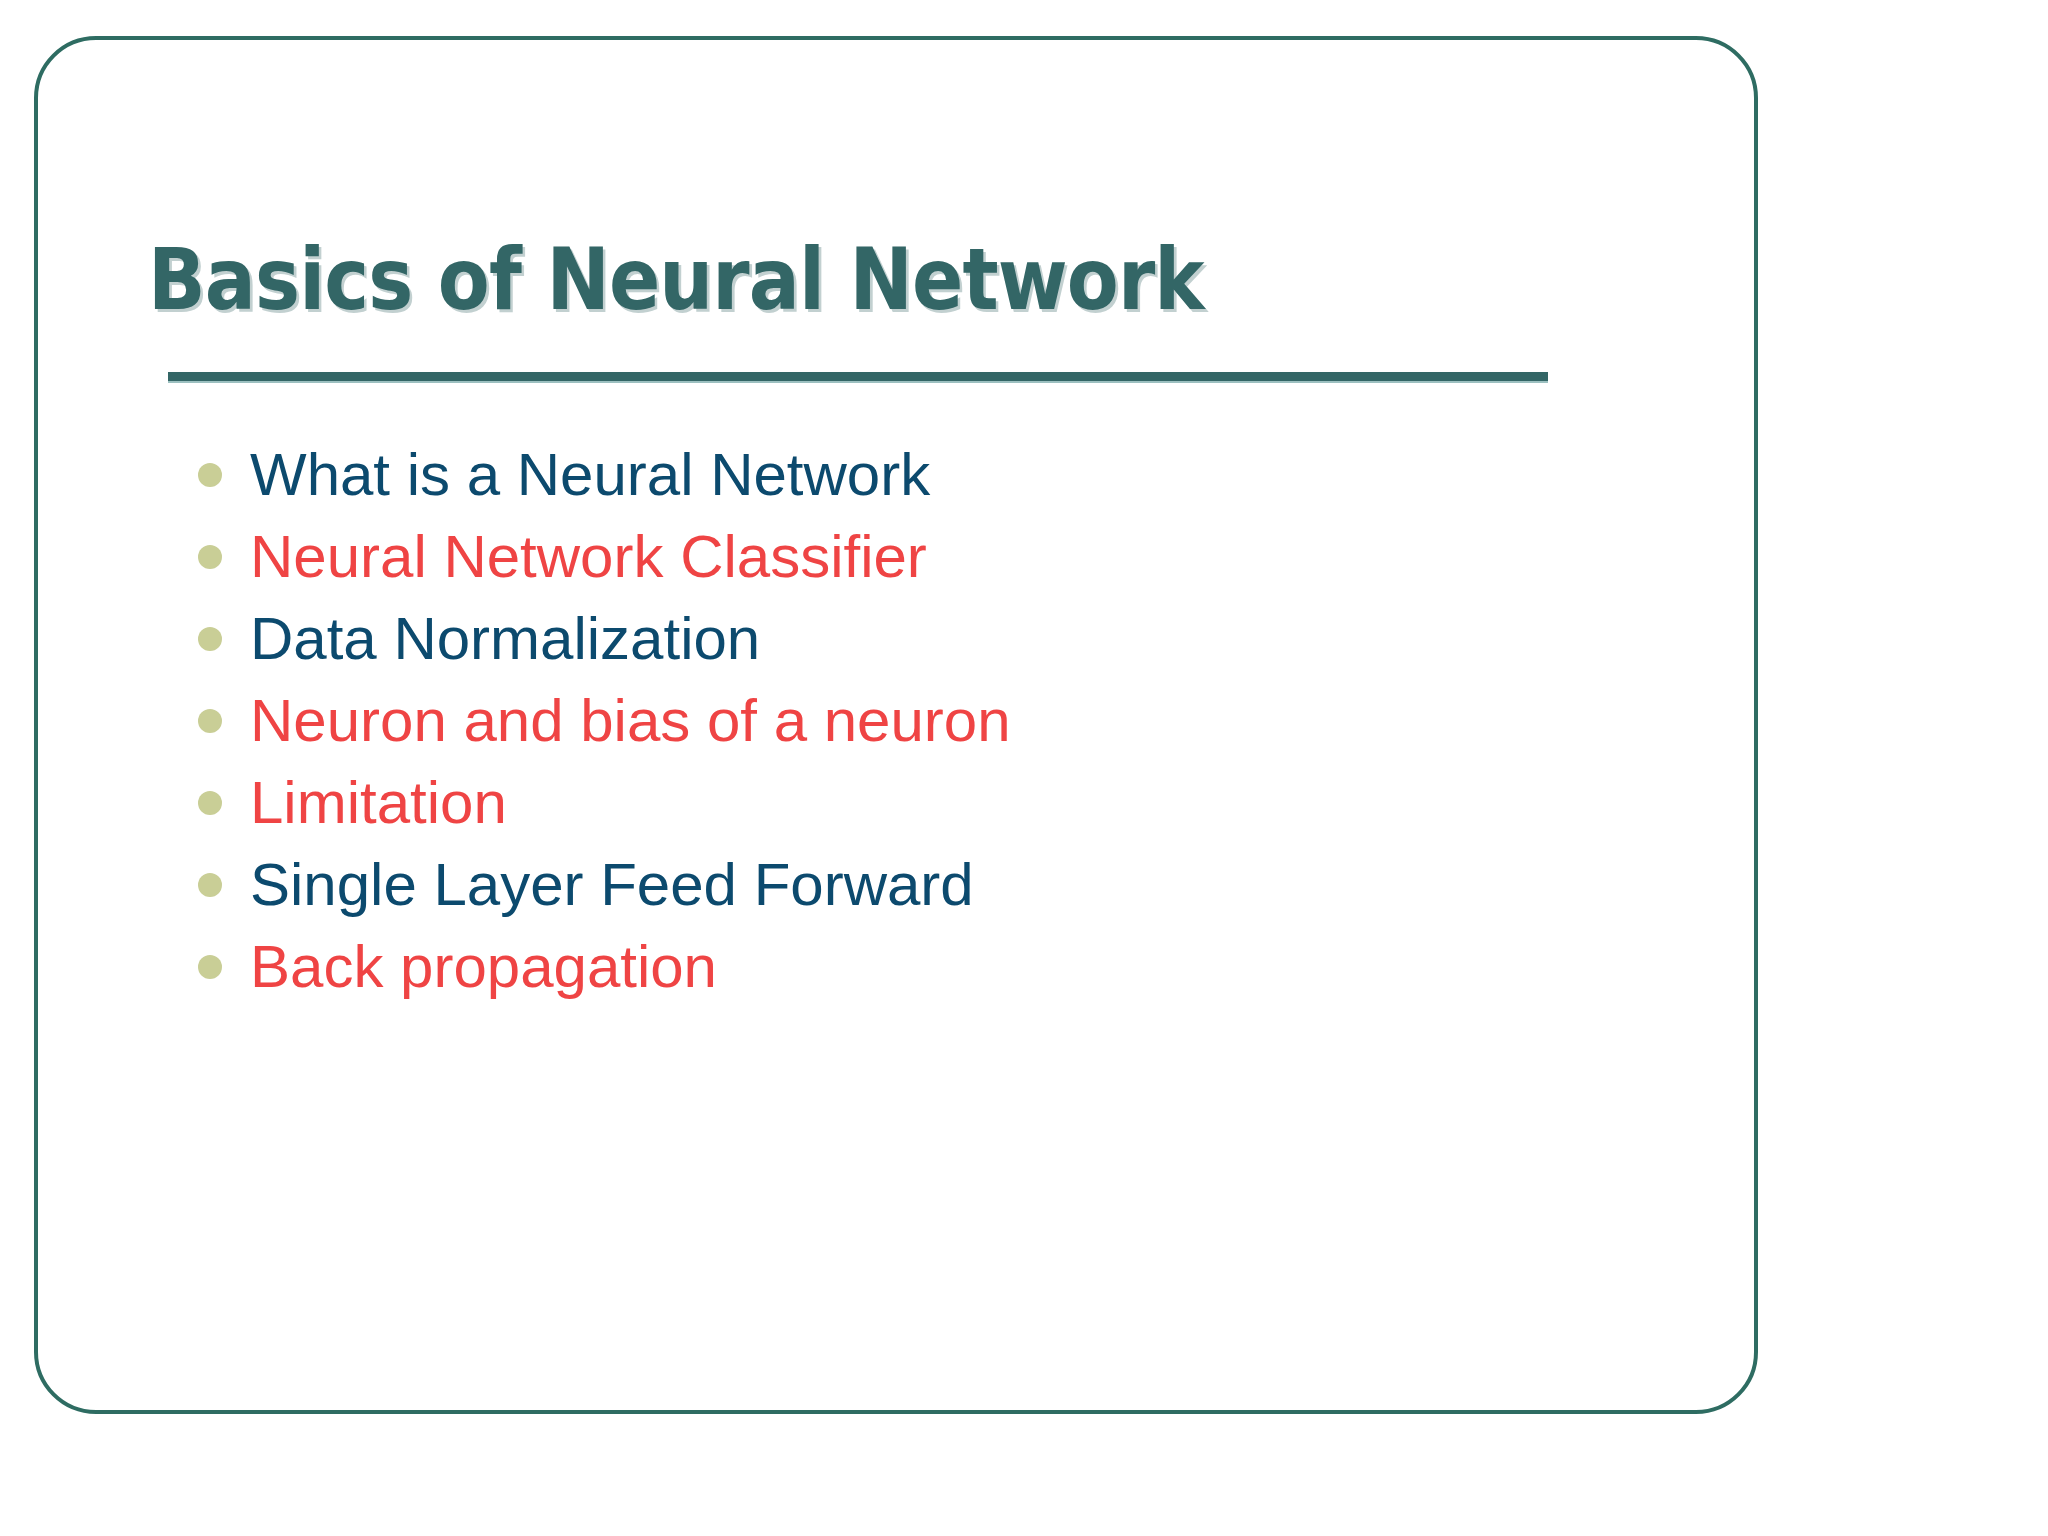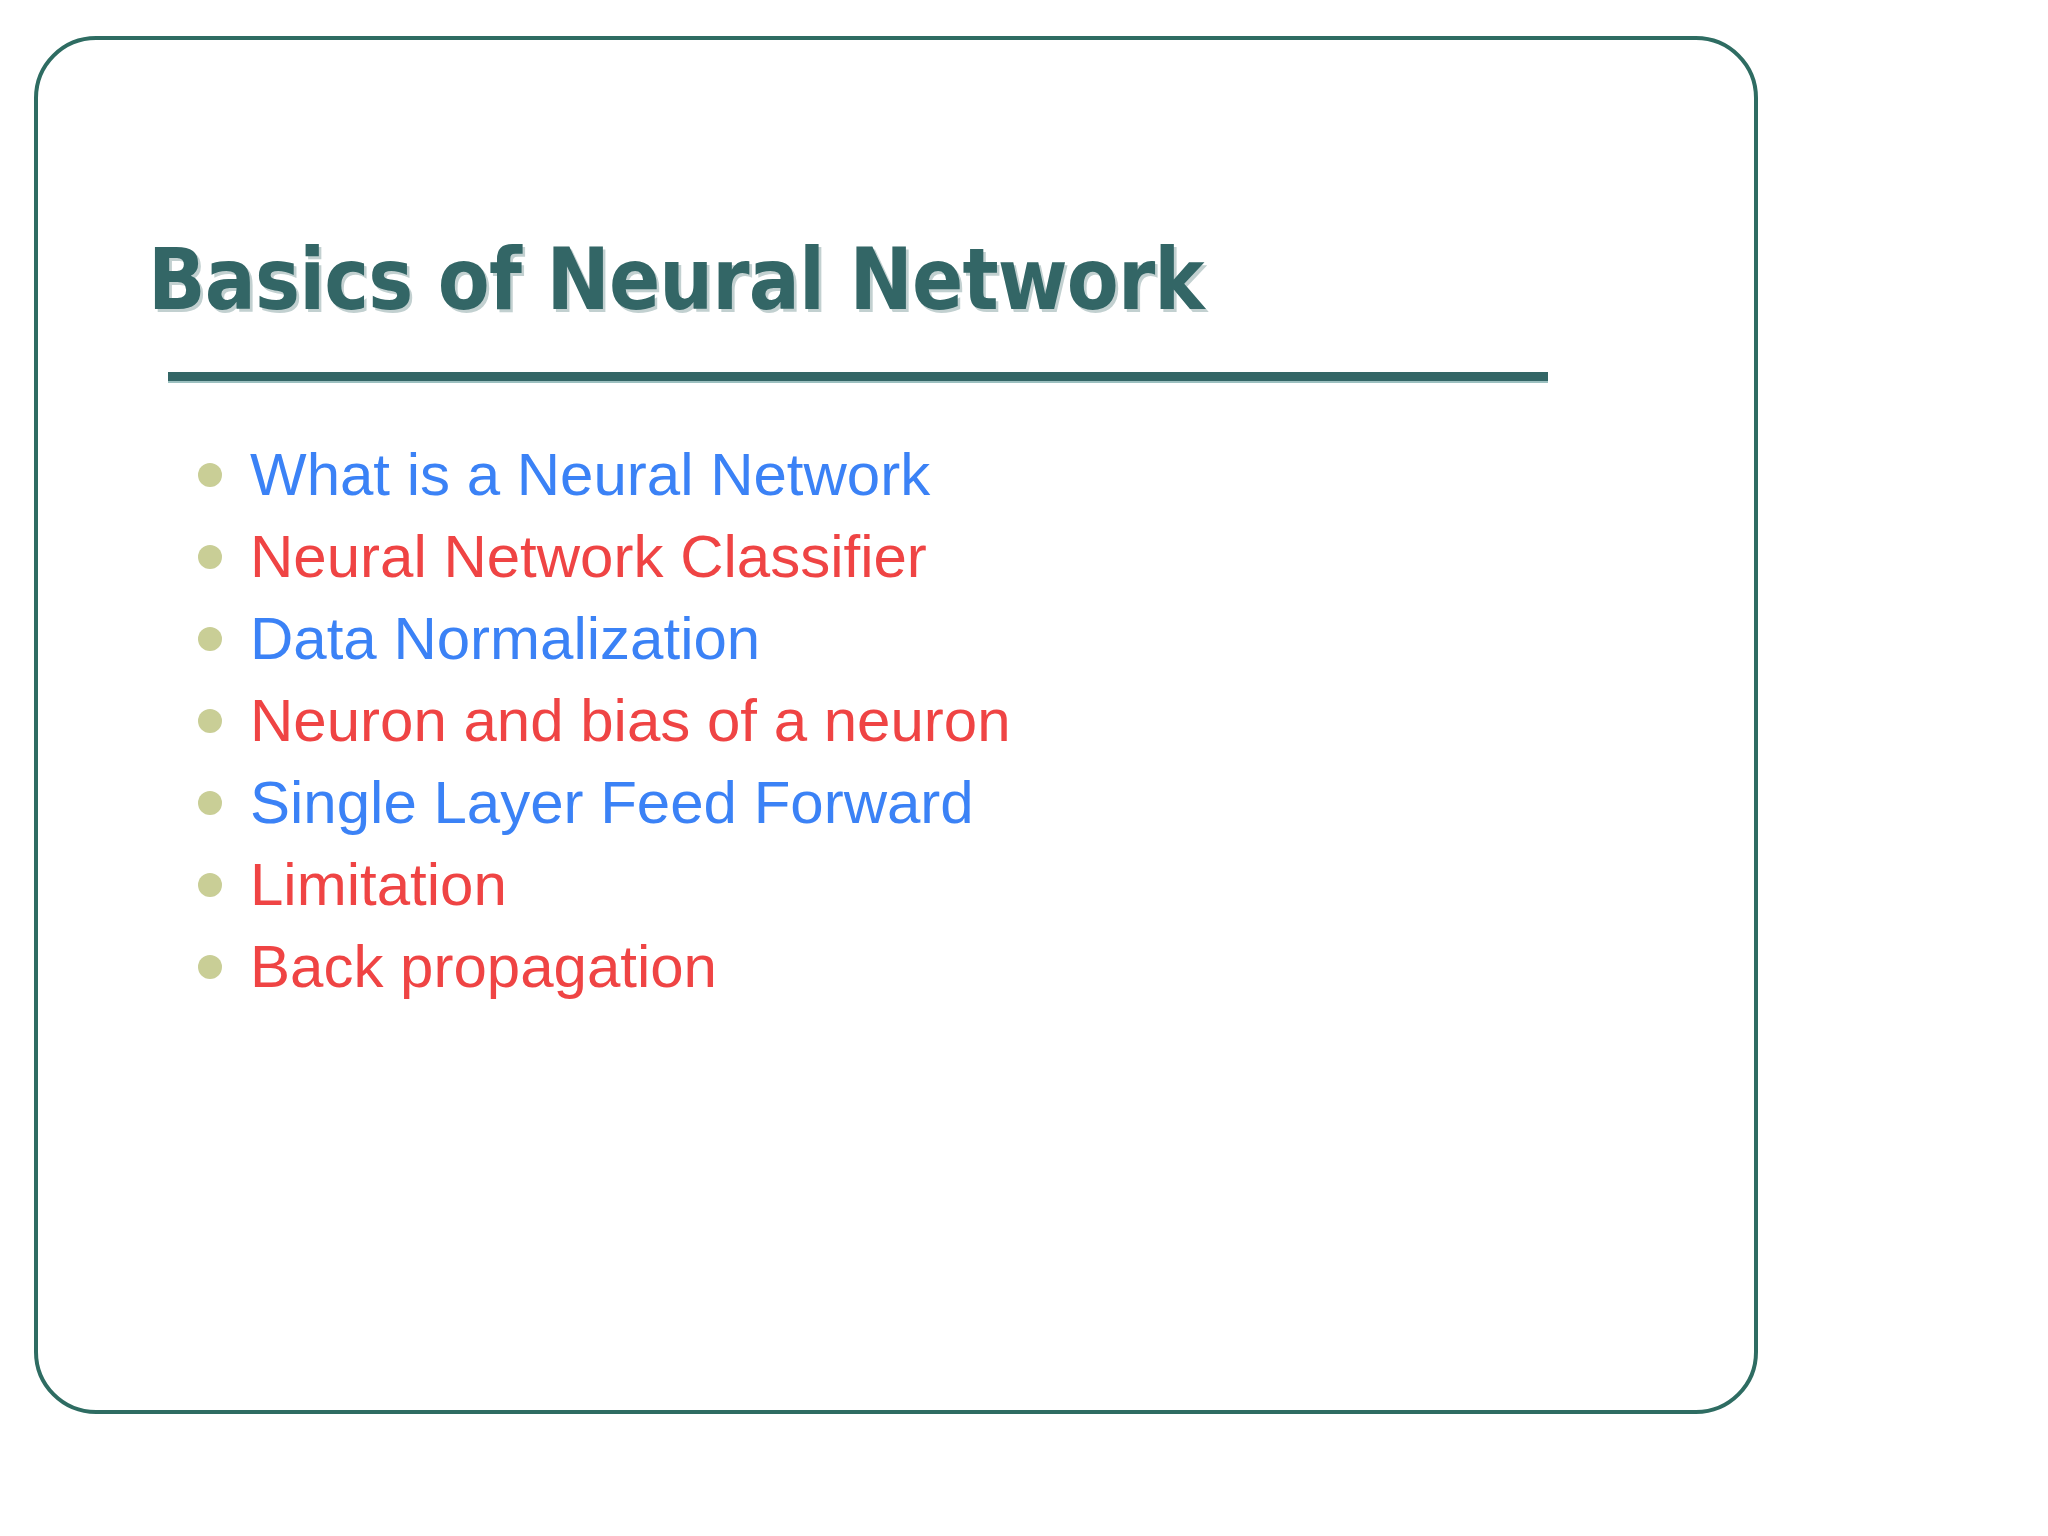--- a/index.html
+++ b/index.html
@@ -101,21 +101,21 @@
 
   .bullet-text {
     font-family: "Liberation Sans", sans-serif;
     font-size: 60px;
     line-height: 1.0;
     white-space: nowrap;
     color: #ef4444;
   }
 
   .bullet-text.accent {
-    color: #3b82f6;
+    color: #0c4a6e;
   }
 </style>
 </head>
 <body>
 
 <div class="slide">
 
   <div class="slide-frame"></div>
 
   <div class="title-block">
@@ -141,26 +141,26 @@
       <span class="bullet-text accent">Data Normalization</span>
     </li>
 
     <li class="bullet-item">
       <span class="bullet-marker"></span>
       <span class="bullet-text">Neuron and bias of a neuron</span>
     </li>
 
     <li class="bullet-item">
       <span class="bullet-marker"></span>
-      <span class="bullet-text accent">Single Layer Feed Forward</span>
+      <span class="bullet-text">Limitation</span>
     </li>
 
     <li class="bullet-item">
       <span class="bullet-marker"></span>
-      <span class="bullet-text">Limitation</span>
+      <span class="bullet-text accent">Single Layer Feed Forward</span>
     </li>
 
 
     <li class="bullet-item">
       <span class="bullet-marker"></span>
       <span class="bullet-text">Back propagation</span>
     </li>
 
   </ul>
 </div>

